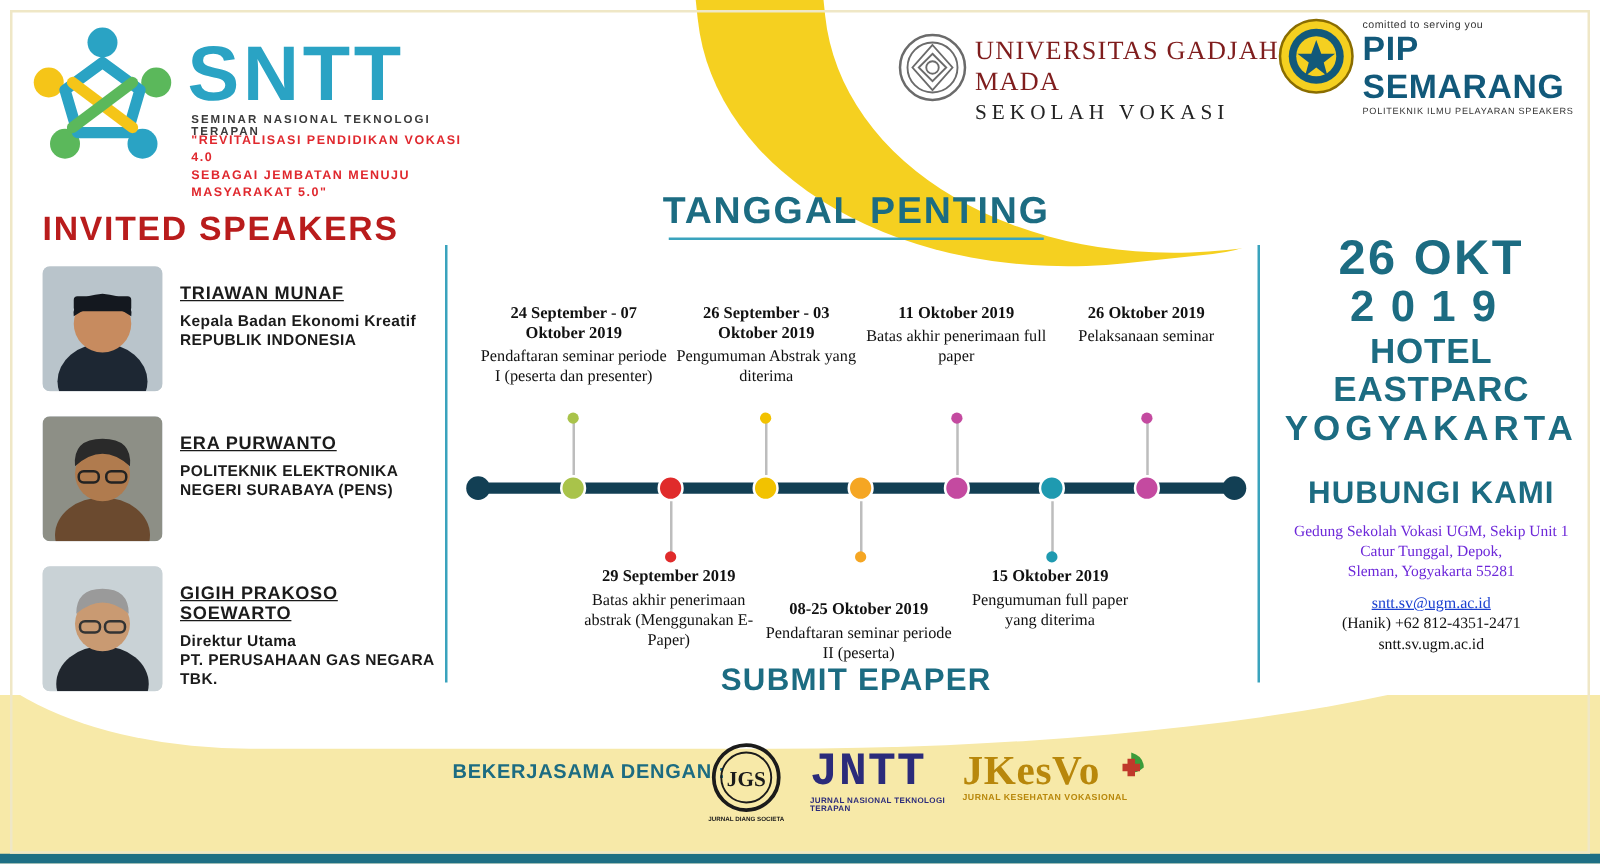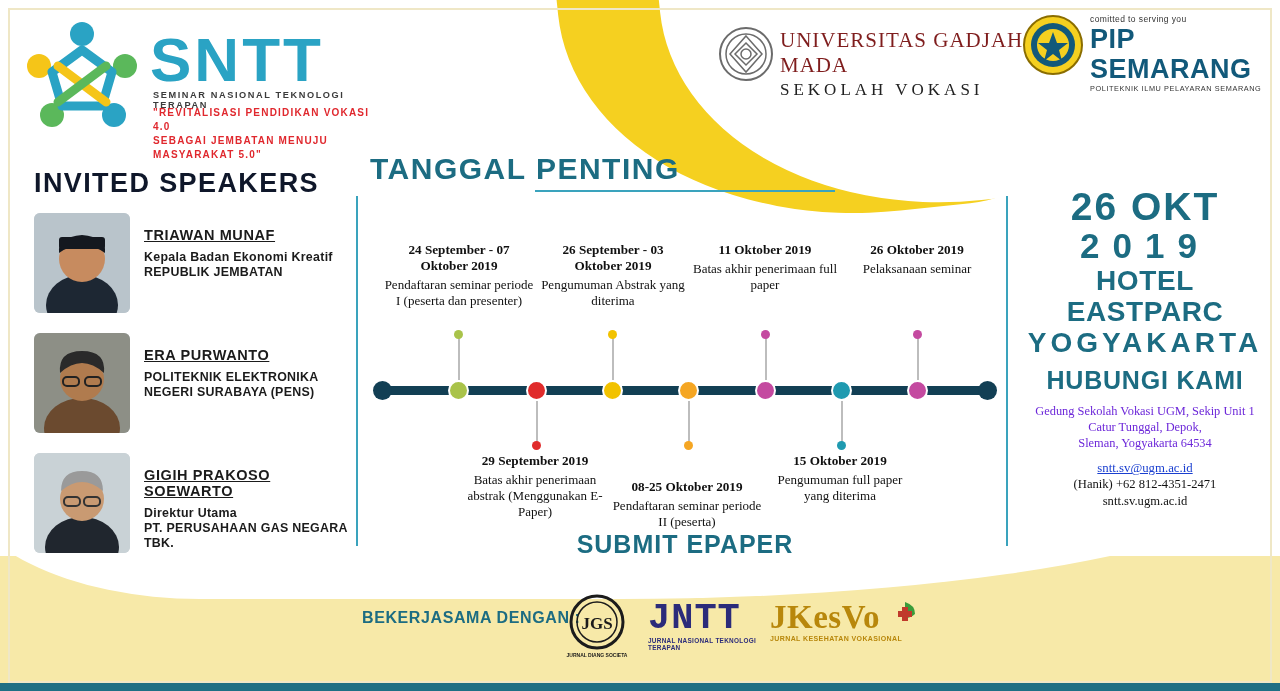--- a/index.html
+++ b/index.html
@@ -90,21 +90,21 @@
 
   .pip-block { position: absolute; left: 1022px; top: 14px; width: 250px; height: 80px; }
   .pip-text { position: absolute; left: 68px; top: 0px; }
   .pip-committed { font-size: 8.5px; color: #333; letter-spacing: .4px; }
   .pip-name { font-size: 27px; font-weight: bold; color: #12597a; letter-spacing: .5px; line-height: 30px; }
   .pip-sub { font-size: 7.3px; color: #333; letter-spacing: .6px; }
 
   
   .speakers { position: absolute; left: 20px; top: 168px; width: 330px; }
   .speakers-title {
-    font-size: 27px; font-weight: bold; color: #0f172a;
+    font-size: 27px; font-weight: bold; color: #b91c1c;
     letter-spacing: 1.4px; margin-left: 14px; margin-bottom: 14px;
     font-family: "Liberation Sans", sans-serif;
   }
   .speaker { position: relative; height: 112px; margin-bottom: 8px; }
   .sp-photo {
     position: absolute; left: 14px; top: 0;
     width: 96px; height: 100px; border-radius: 6px; overflow: hidden;
     background: #cfd6da;
   }
   .sp-info { position: absolute; left: 124px; top: 14px; width: 210px; }
@@ -122,21 +122,21 @@
     width: 2px; height: 350px; background: #3aa3bd;
   }
   .vline-right {
     position: absolute; left: 1006px; top: 196px;
     width: 2px; height: 350px; background: #3aa3bd;
   }
 
   
   .center { position: absolute; left: 370px; top: 150px; width: 630px; }
   .tp-title {
-    text-align: left; font-size: 30px; font-weight: bold;
+    text-align: center; font-size: 30px; font-weight: bold;
     color: #1c6c82; letter-spacing: 1.5px; margin-top: 2px;
   }
   .tp-underline {
     width: 300px; height: 2px; background: #3aa3bd;
     margin: 4px auto 0 auto;
   }
 
   .timeline { position: relative; width: 630px; height: 330px; margin-top: 6px; }
   .tl-bar {
     position: absolute; left: 8px; top: 188px;
@@ -182,21 +182,21 @@
   .ev-big {
     font-size: 39px; font-weight: bold; color: #1c6c82;
     letter-spacing: 2px; line-height: 41px; text-align: center;
   }
   .ev-year { font-size: 35px; font-weight: bold; color: #1c6c82; letter-spacing: 13px; line-height: 38px; }
   .ev-venue { font-size: 28px; font-weight: bold; color: #1c6c82; letter-spacing: .6px; line-height: 31px; }
   .ev-city { font-size: 28px; font-weight: bold; color: #1c6c82; letter-spacing: 4px; line-height: 31px; }
 
   .contact-title {
     font-size: 25px; font-weight: bold; color: #1c6c82;
-    letter-spacing: .8px; margin-top: 8px;
+    letter-spacing: .8px; margin-top: 22px;
   }
   .contact-addr {
     font-size: 12.4px; color: #6d28d9; line-height: 16px; margin-top: 8px;
     font-family: "Liberation Serif", serif;
   }
   .contact-mail {
     font-size: 12.8px; color: #1a3fd0; text-decoration: underline;
     margin-top: 10px; font-family: "Liberation Serif", serif;
   }
   .contact-phone, .contact-web {
@@ -268,42 +268,42 @@
     <div class="pip-block">
       <svg width="62" height="62" viewBox="0 0 62 62">
         <circle cx="31" cy="31" r="29" fill="#f5d020" stroke="#8a6d00" stroke-width="2"></circle>
         <circle cx="31" cy="31" r="22" fill="#12597a"></circle>
         <circle cx="31" cy="31" r="16" fill="#f5d020"></circle>
         <path d="M31 18 L35 29 L46 29 L37 36 L40 47 L31 40 L22 47 L25 36 L16 29 L27 29 Z" fill="#12597a"></path>
       </svg>
       <div class="pip-text">
         <div class="pip-committed">comitted to serving you</div>
         <div class="pip-name">PIP SEMARANG</div>
-        <div class="pip-sub">POLITEKNIK ILMU PELAYARAN SEMARANG</div>
+        <div class="pip-sub">POLITEKNIK ILMU PELAYARAN SPEAKERS</div>
       </div>
     </div>
   </div>
 
   <div class="speakers">
     <div class="speakers-title">INVITED SPEAKERS</div>
 
     <div class="speaker">
       <div class="sp-photo">
         <svg width="96" height="100" viewBox="0 0 96 100">
           <rect width="96" height="100" fill="#b9c4cb"></rect>
           <ellipse cx="48" cy="92" rx="36" ry="30" fill="#1d2733"></ellipse>
           <circle cx="48" cy="46" r="23" fill="#c78b5f"></circle>
           <path d="M25 40 q23 -16 46 0 q2 -16 -23 -18 q-25 2 -23 18 Z" fill="#14181f"></path>
           <rect x="25" y="24" width="46" height="12" rx="3" fill="#14181f"></rect>
         </svg>
       </div>
       <div class="sp-info">
         <div class="sp-name">TRIAWAN MUNAF</div>
         <div class="sp-role">Kepala Badan Ekonomi Kreatif</div>
-        <div class="sp-role">REPUBLIK JEMBATAN</div>
+        <div class="sp-role">REPUBLIK INDONESIA</div>
       </div>
     </div>
 
     <div class="speaker">
       <div class="sp-photo">
         <svg width="96" height="100" viewBox="0 0 96 100">
           <rect width="96" height="100" fill="#8d8f86"></rect>
           <ellipse cx="48" cy="95" rx="38" ry="30" fill="#6b4a2f"></ellipse>
           <circle cx="48" cy="46" r="22" fill="#b07b4e"></circle>
           <path d="M26 40 q22 -20 44 0 q2 -22 -22 -22 q-24 0 -22 22 Z" fill="#2a2a2a"></path>
@@ -410,21 +410,21 @@
   <div class="right">
     <div class="ev-big">26 OKT</div>
     <div class="ev-year">2019</div>
     <div class="ev-venue">HOTEL EASTPARC</div>
     <div class="ev-city">YOGYAKARTA</div>
 
     <div class="contact-title">HUBUNGI KAMI</div>
     <div class="contact-addr">
       <div>Gedung Sekolah Vokasi UGM, Sekip Unit 1</div>
       <div>Catur Tunggal, Depok,</div>
-      <div>Sleman, Yogyakarta 64534</div>
+      <div>Sleman, Yogyakarta 55281</div>
     </div>
     <div class="contact-mail">sntt.sv@ugm.ac.id</div>
     <div class="contact-phone">(Hanik) +62 812-4351-2471</div>
     <div class="contact-web">sntt.sv.ugm.ac.id</div>
   </div>
 
   <div class="footer">
     <div class="footer-label">BEKERJASAMA DENGAN :</div>
 
     <div class="jgs-logo">

